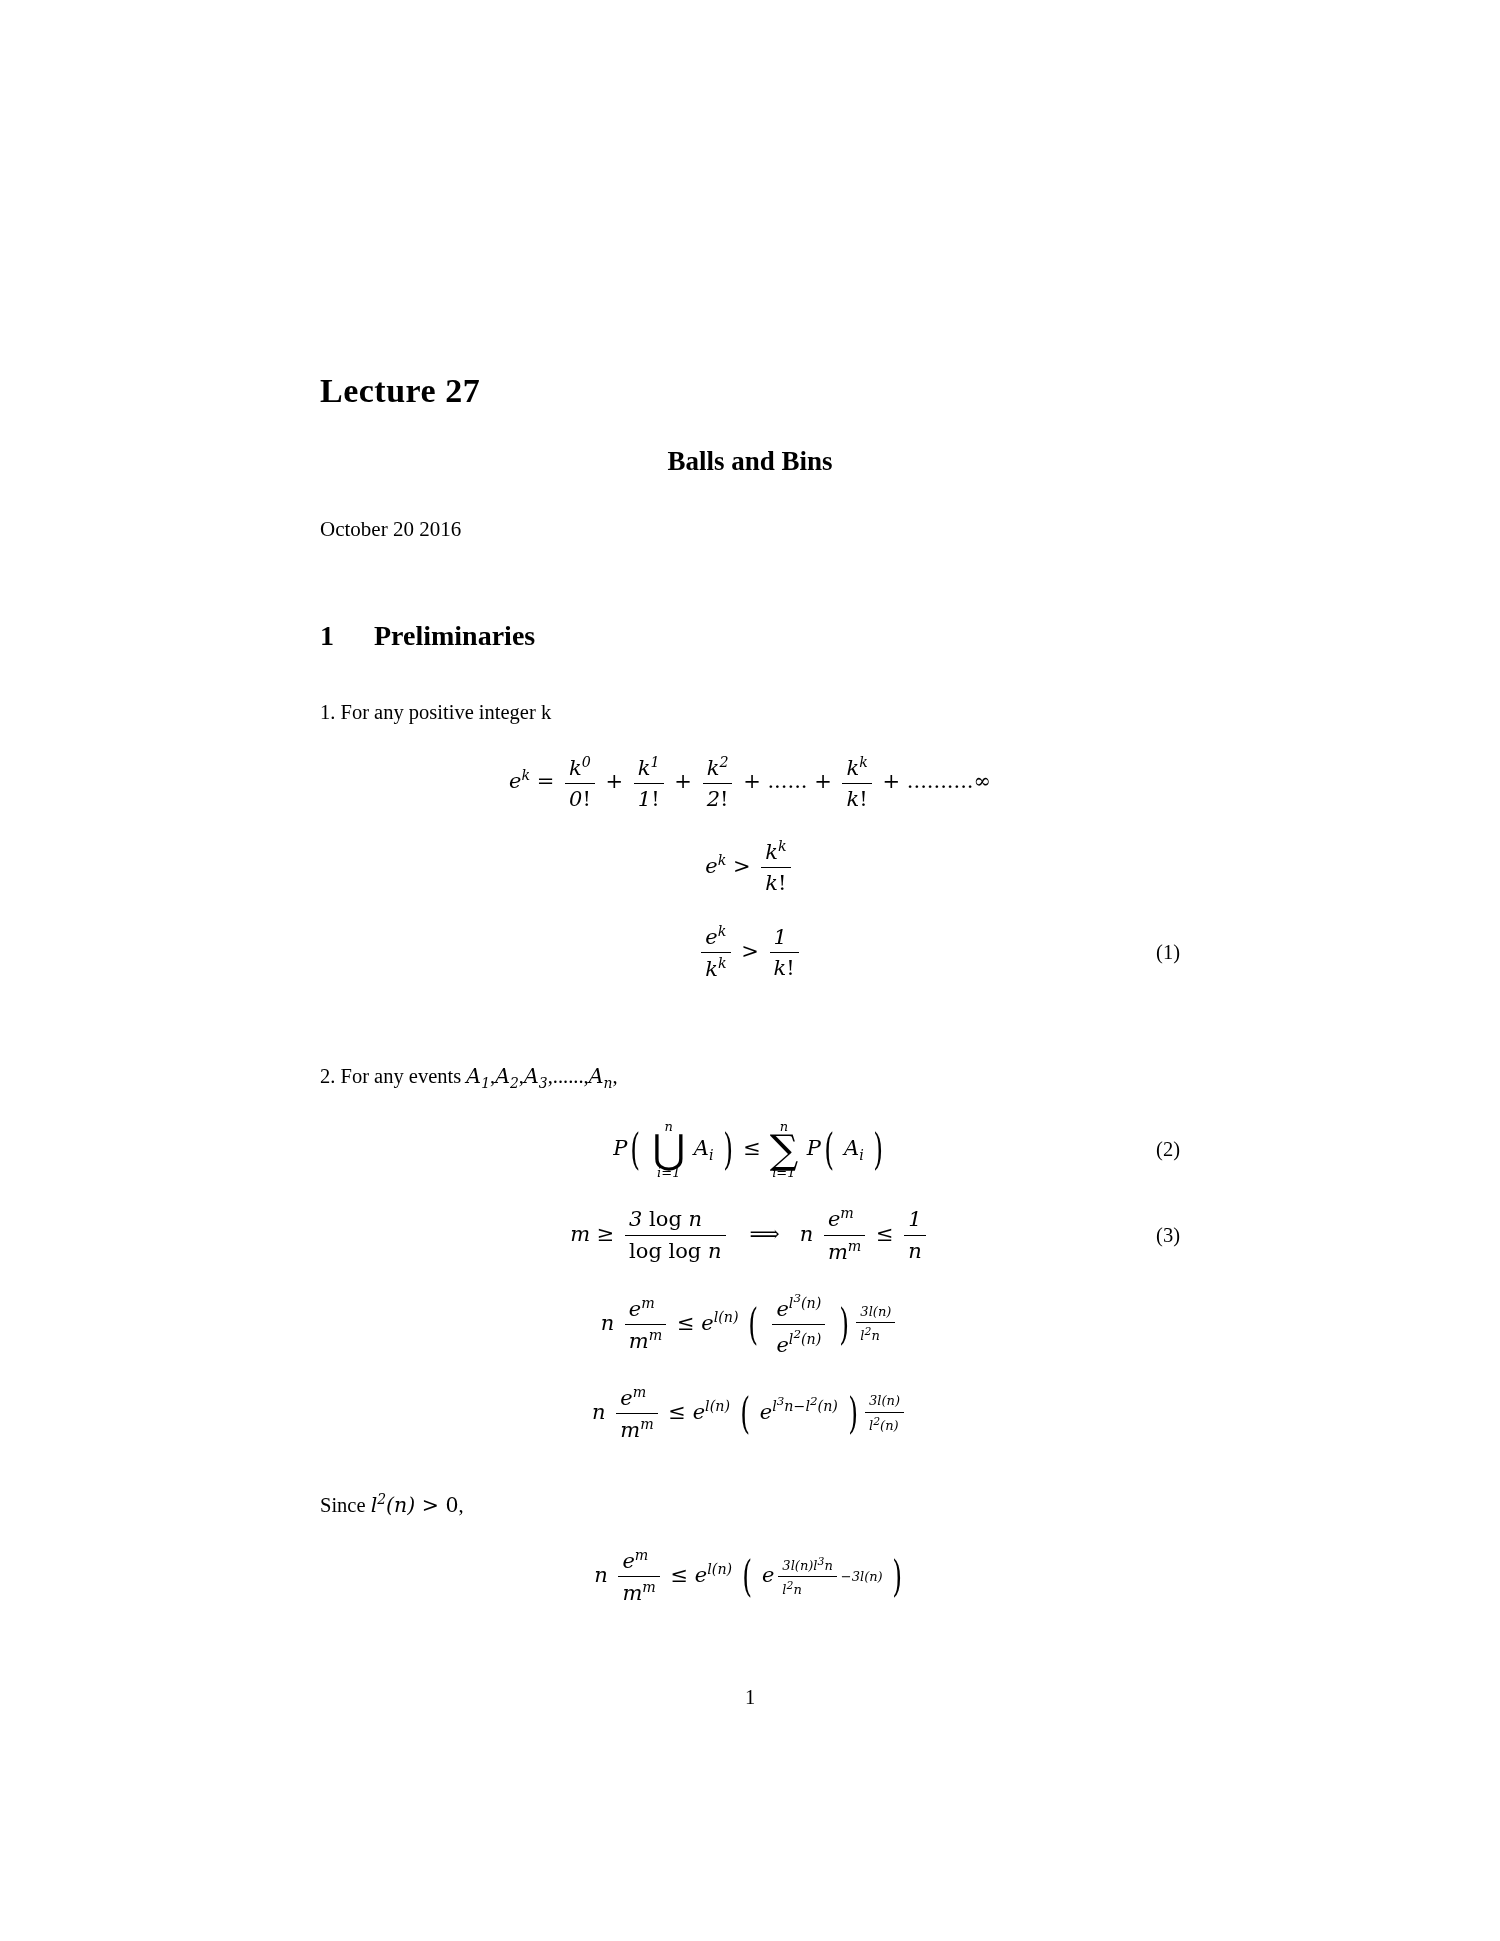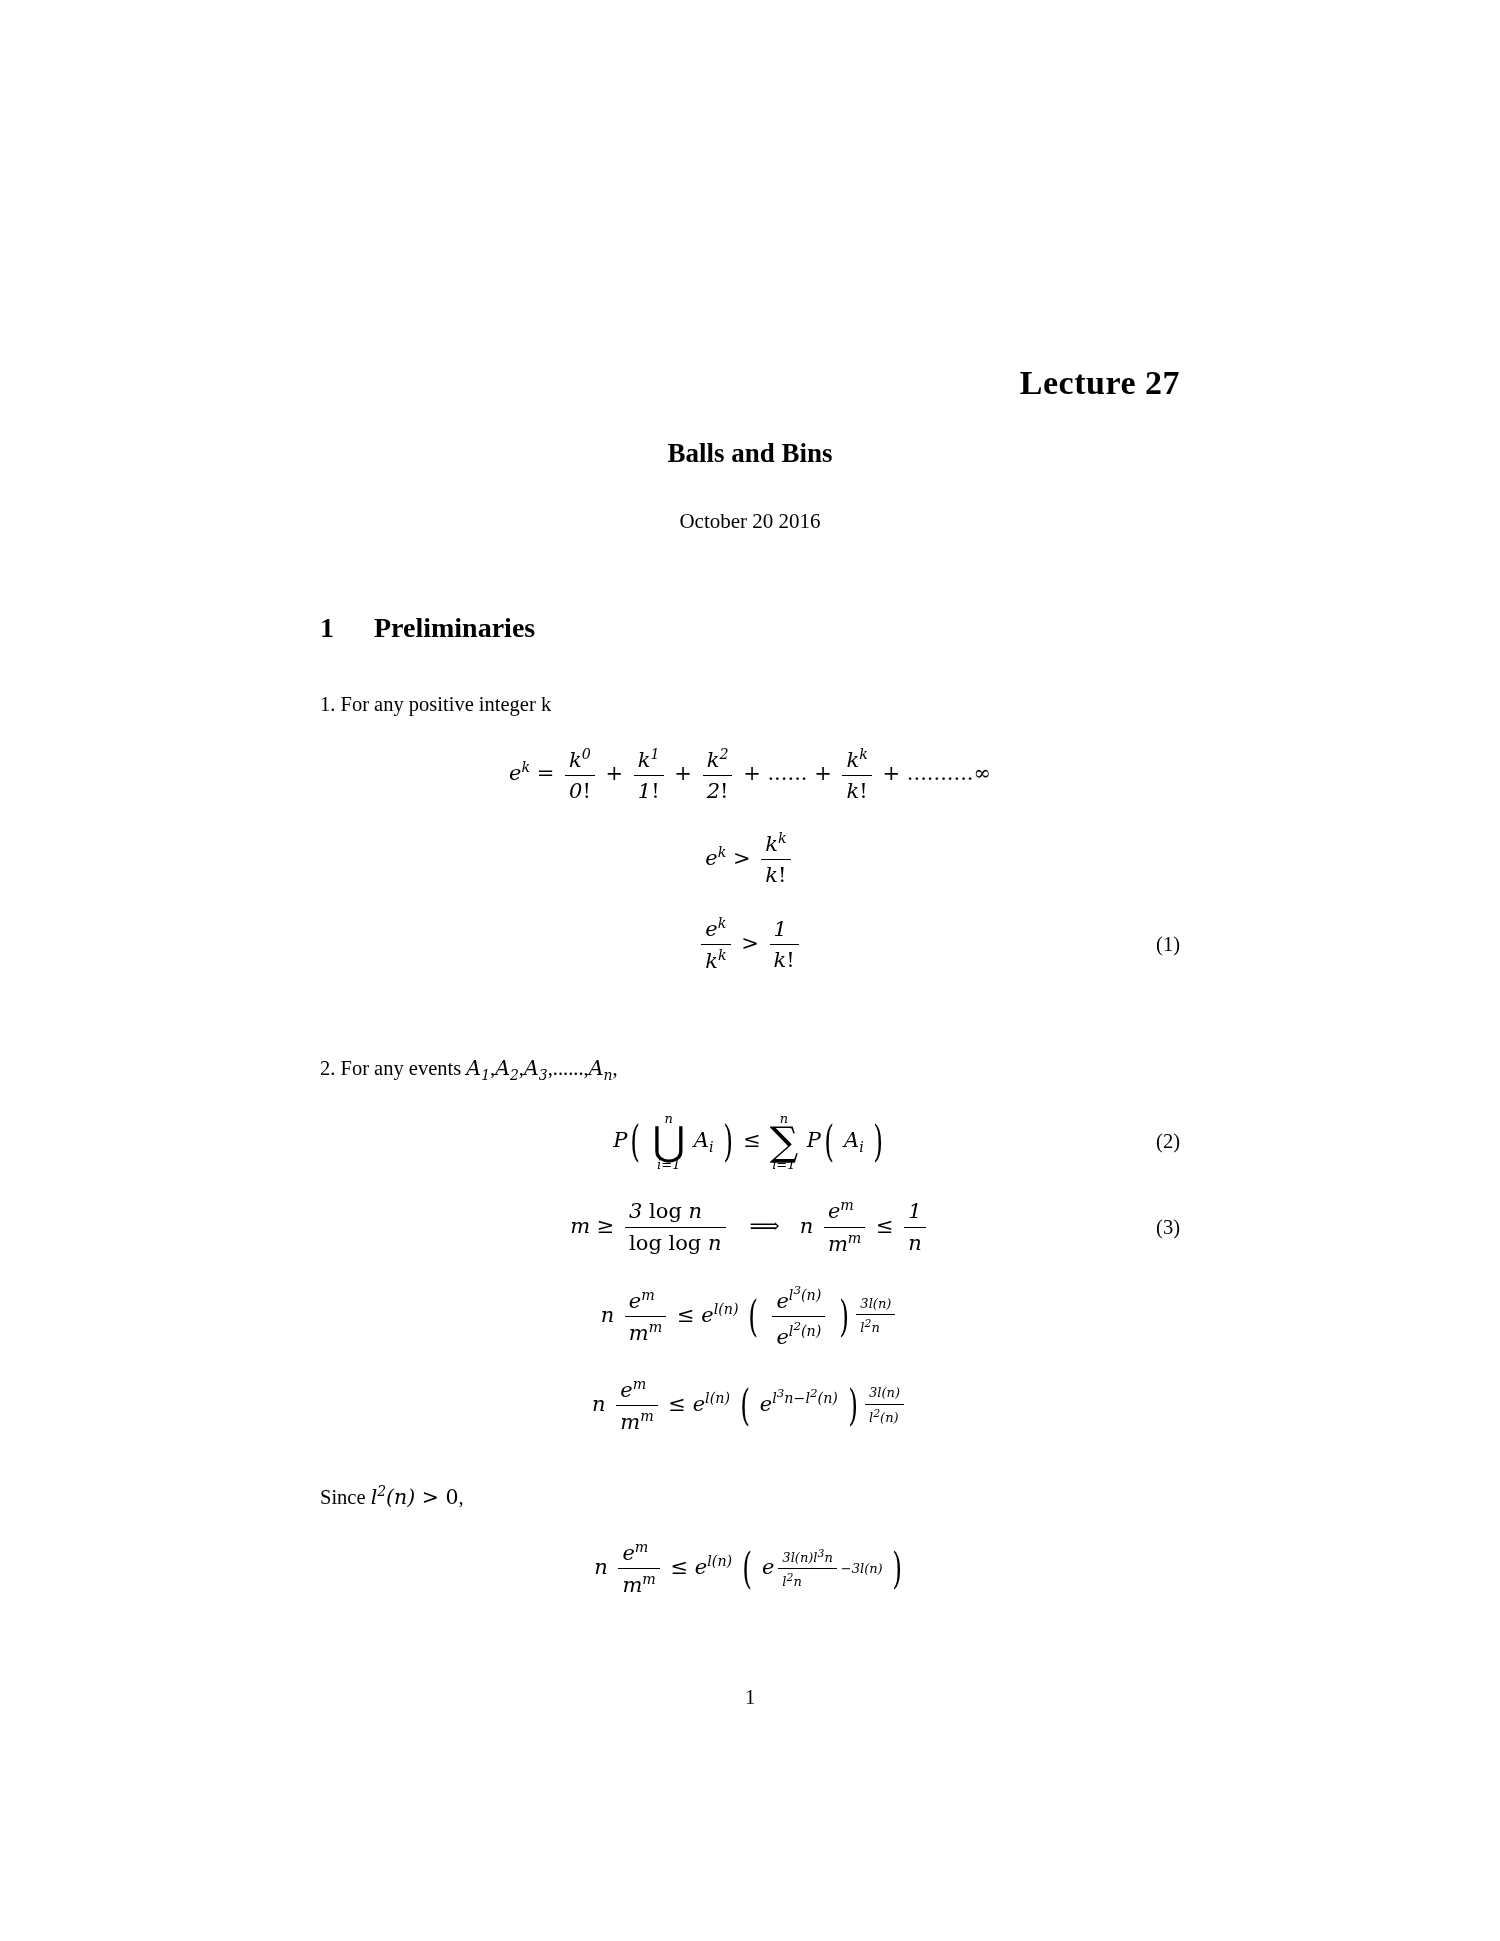--- a/index.html
+++ b/index.html
@@ -21,34 +21,34 @@
     box-sizing: border-box;
     padding: 0;
   }
   .content {
     position: absolute;
     left: 320px;
     top: 360px;
     width: 860px;
   }
   .doc-title {
-    text-align: right;
+    text-align: left;
     font-size: 34px;
     font-weight: bold;
     letter-spacing: 0.5px;
-    margin: 4px 0 6px 0;
+    margin: 12px 0 6px 0;
   }
   .doc-subtitle {
     text-align: center;
     font-size: 27px;
     font-weight: bold;
     margin: 36px 0 16px 0;
   }
   .doc-date {
-    text-align: center;
+    text-align: left;
     font-size: 21px;
     margin: 40px 0 0 0;
   }
   .section-heading {
     font-size: 28px;
     font-weight: bold;
     margin: 78px 0 0 0;
   }
   .section-heading .num {
     display: inline-block;

